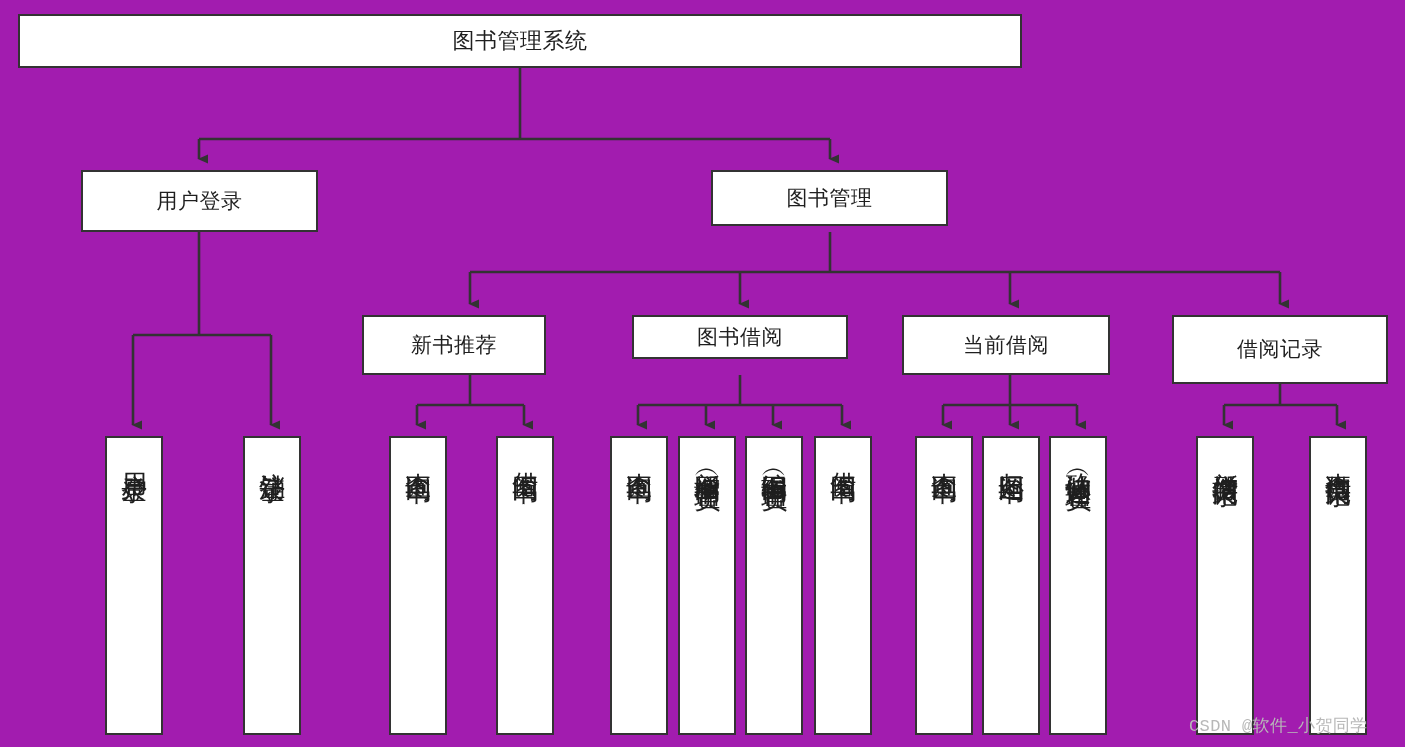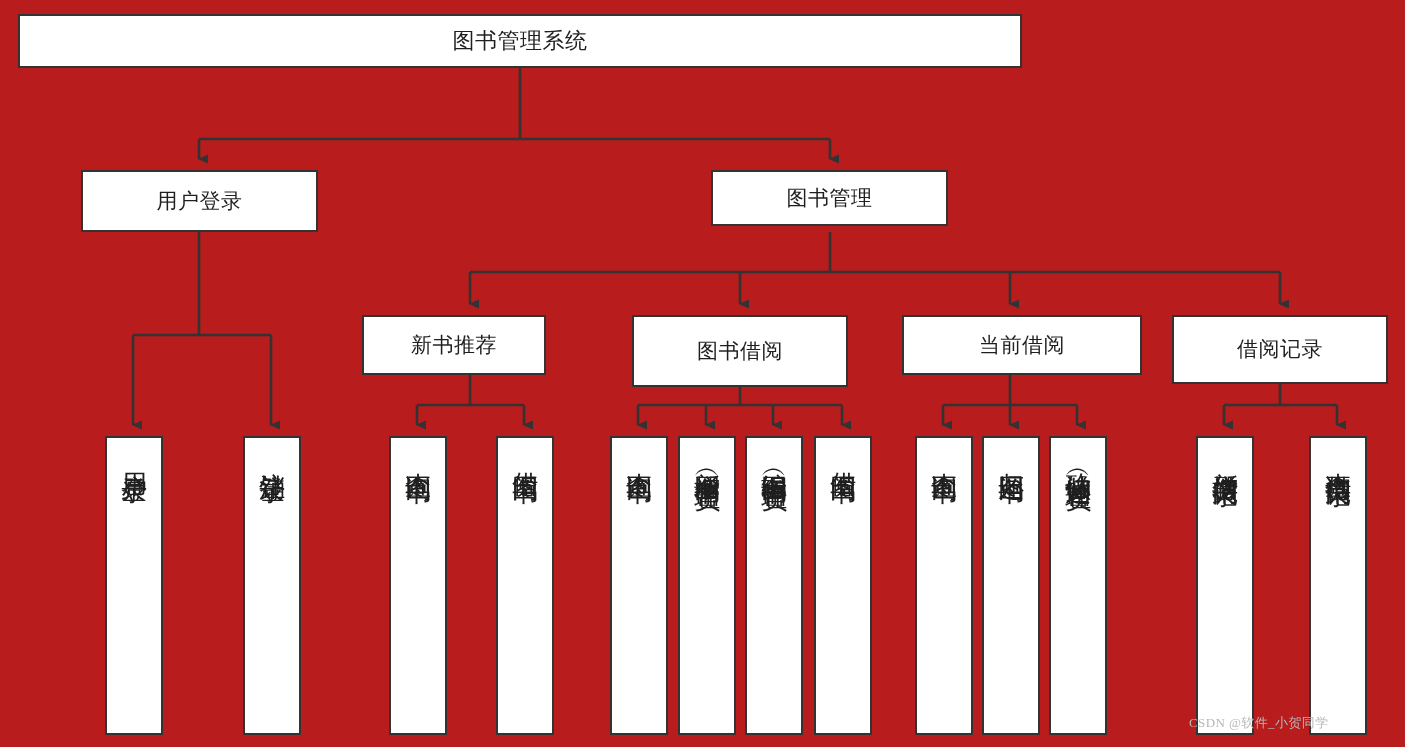--- a/index.html
+++ b/index.html
@@ -5,21 +5,21 @@
 <style>
   html,body{margin:0;padding:0;background:#ffffff;}
   body{
     font-family:"DejaVu Sans","Liberation Sans",sans-serif;
     color:#1a1a1a;
   }
   #canvas{
     position:relative;
     width:1405px;
     height:747px;
-    background:#b91c1c;
+    background:#a21caf;
     overflow:hidden;
   }
   svg#edges{
     position:absolute;
     left:0; top:0;
     width:1405px;
     height:747px;
     pointer-events:none;
   }
   .node{
@@ -52,26 +52,26 @@
     -webkit-writing-mode:vertical-rl;
     font-size:26px;
     line-height:1.06;
     letter-spacing:2px;
     white-space:normal;
   }
   .watermark{
     position:absolute;
     left:1189px;
     top:714px;
-    font-size:13px;
+    font-size:17px;
     color:#b8b8b8;
     letter-spacing:0.4px;
     white-space:nowrap;
     z-index:5;
-    font-family:Liberation Serif, serif;
+    font-family:Liberation Mono, monospace;
   }
 </style>
 </head>
 <body>
 
 <div id="canvas">
 
   <svg id="edges" viewBox="0 0 1405 747">
     <defs>
       <marker id="arw" markerWidth="10" markerHeight="11" refX="4.6" refY="9.4" orient="auto" markerUnits="userSpaceOnUse">
@@ -129,24 +129,24 @@
   <div class="node" style="left:81px; top:170px; width:237px; height:62px;">
     <span class="lbl">用户登录</span>
   </div>
   <div class="node" style="left:711px; top:170px; width:237px; height:56px;">
     <span class="lbl">图书管理</span>
   </div>
 
   <div class="node" style="left:362px; top:315px; width:184px; height:60px;">
     <span class="lbl">新书推荐</span>
   </div>
-  <div class="node" style="left:632px; top:315px; width:216px; height:72px;">
+  <div class="node" style="left:632px; top:315px; width:216px; height:44px;">
     <span class="lbl">图书借阅</span>
   </div>
-  <div class="node" style="left:902px; top:315px; width:240px; height:60px;">
+  <div class="node" style="left:902px; top:315px; width:208px; height:60px;">
     <span class="lbl">当前借阅</span>
   </div>
   <div class="node" style="left:1172px; top:315px; width:216px; height:69px;">
     <span class="lbl">借阅记录</span>
   </div>
 
   <div class="node leaf" style="left:105px; top:436px; width:58px; height:299px;">
     <span class="lbl">用户登录</span>
   </div>
   <div class="node leaf" style="left:243px; top:436px; width:58px; height:299px;">

